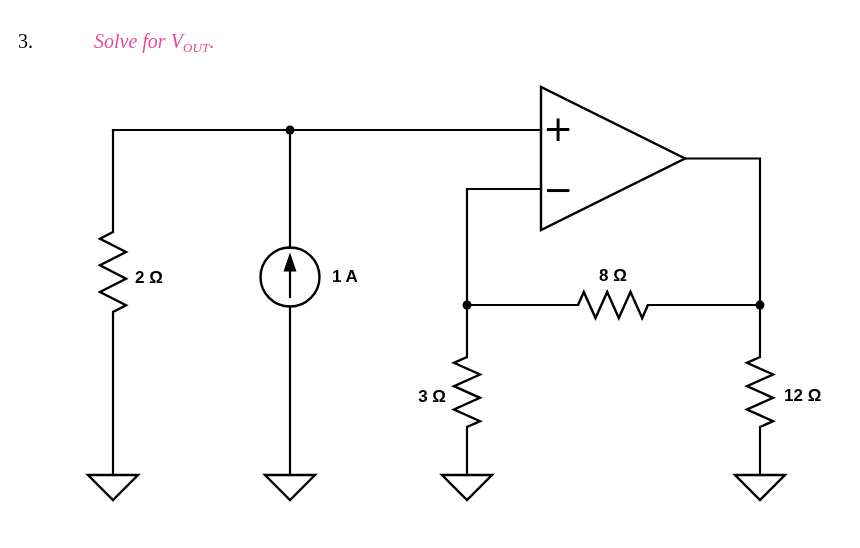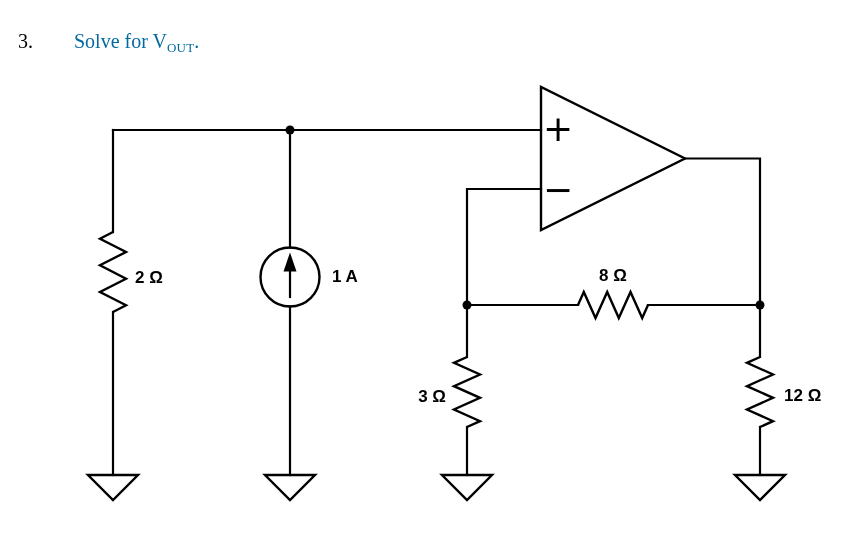--- a/index.html
+++ b/index.html
@@ -17,25 +17,26 @@
   }
   .question-number {
     position: absolute;
     left: 18px;
     top: 30px;
     font-size: 20px;
     color: #000000;
   }
   .question-text {
     position: absolute;
-    left: 74px;
+    left: 94px;
     top: 30px;
     font-size: 20px;
-    color: #0369a1;
+    color: #ec4899;
     white-space: nowrap;
+    font-style: italic;
   }
   .subscript {
     font-size: 13px;
     vertical-align: -4px;
     letter-spacing: 0.2px;
   }
   svg.circuit {
     position: absolute;
     left: 0;
     top: 0;

